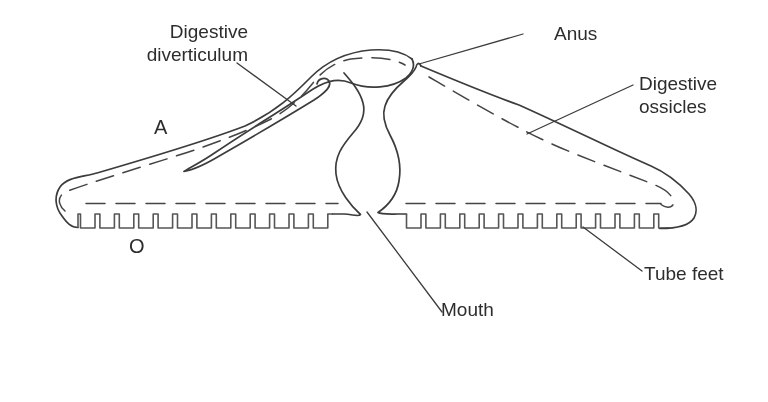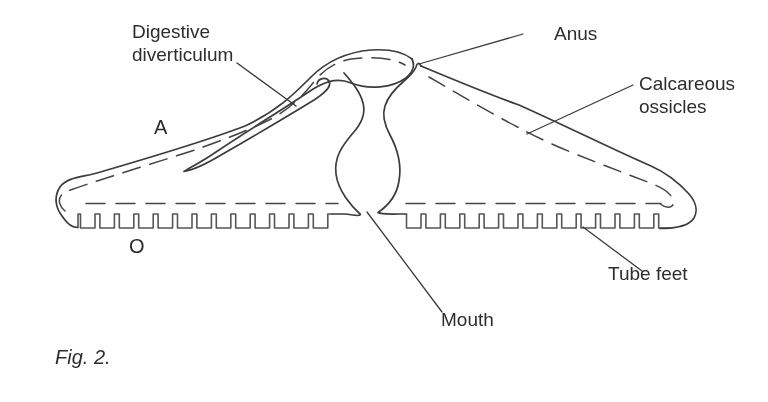--- a/index.html
+++ b/index.html
@@ -107,30 +107,29 @@
 
     <path class="dashb" d="M406 203.5 H661"></path>
 
     <path class="leader" d="M237 63 L296 106"></path>
     <path class="leader" d="M523 34 L419 64"></path>
     <path class="leader" d="M633 85 L527 134"></path>
     <path class="leader" d="M583 227 L642 271"></path>
     <path class="leader" d="M367 212 L442 312"></path>
   </svg>
 
-  <div class="lbl" style="left:132px;top:20px;width:116px;">Digestive diverticulum</div>
+  <div class="lbl" style="left:132px;top:20px;width:116px;text-align:right;">Digestive diverticulum</div>
 
   <div class="lbl" style="left:526px;top:22px;margin-left:28px;">Anus</div>
 
-  <div class="lbl" style="left:639px;top:72px;width:112px;">Calcareous ossicles</div>
+  <div class="lbl" style="left:639px;top:72px;width:112px;">Digestive ossicles</div>
 
   <div class="lbl marker" style="left:154px;top:116px;">A</div>
 
   <div class="lbl marker" style="left:129px;top:235px;">O</div>
 
-  <div class="lbl" style="left:608px;top:262px;">Tube feet</div>
+  <div class="lbl" style="left:644px;top:262px;">Tube feet</div>
 
-  <div class="lbl" style="left:441px;top:308px;">Mouth</div>
+  <div class="lbl" style="left:441px;top:298px;">Mouth</div>
 
   <div id="caption">
-    <span class="fig">Fig. 2.</span>
   </div>
 </div>
 
 </body></html>

